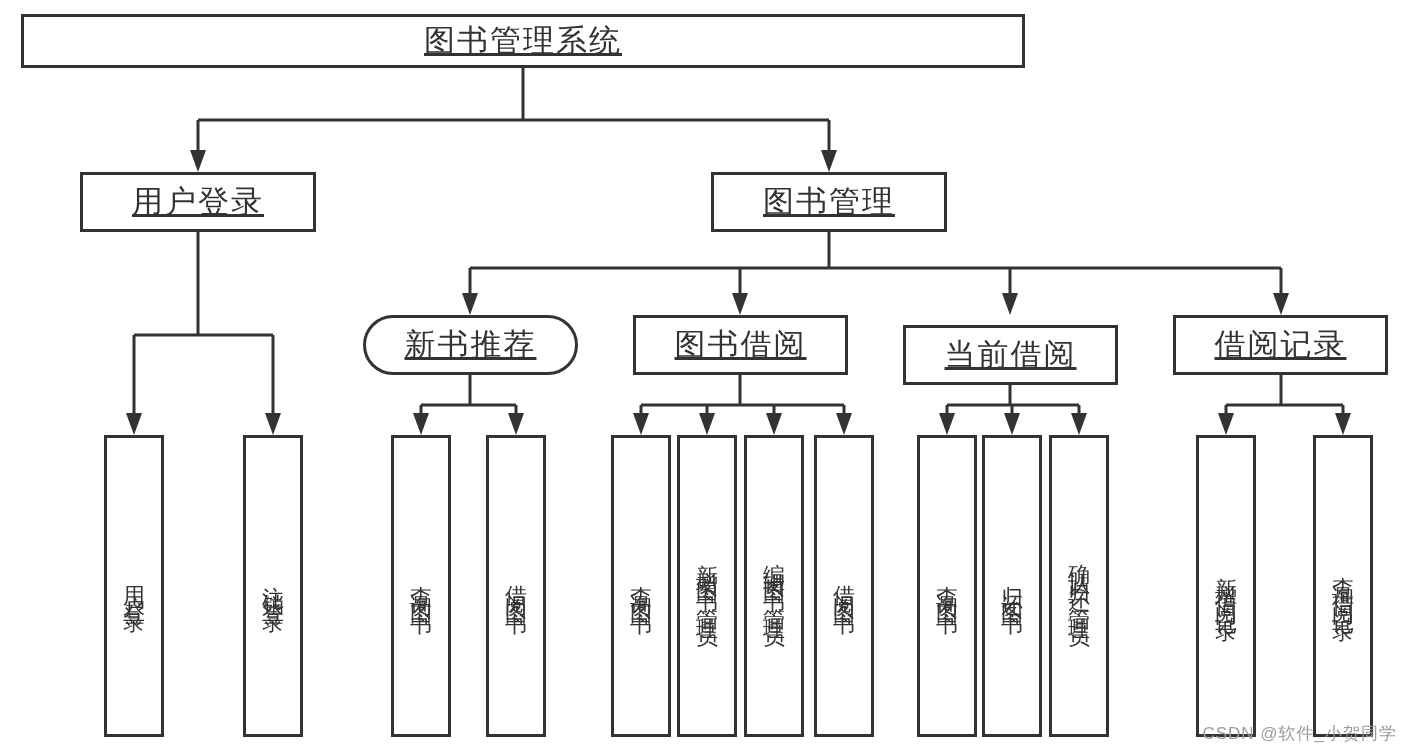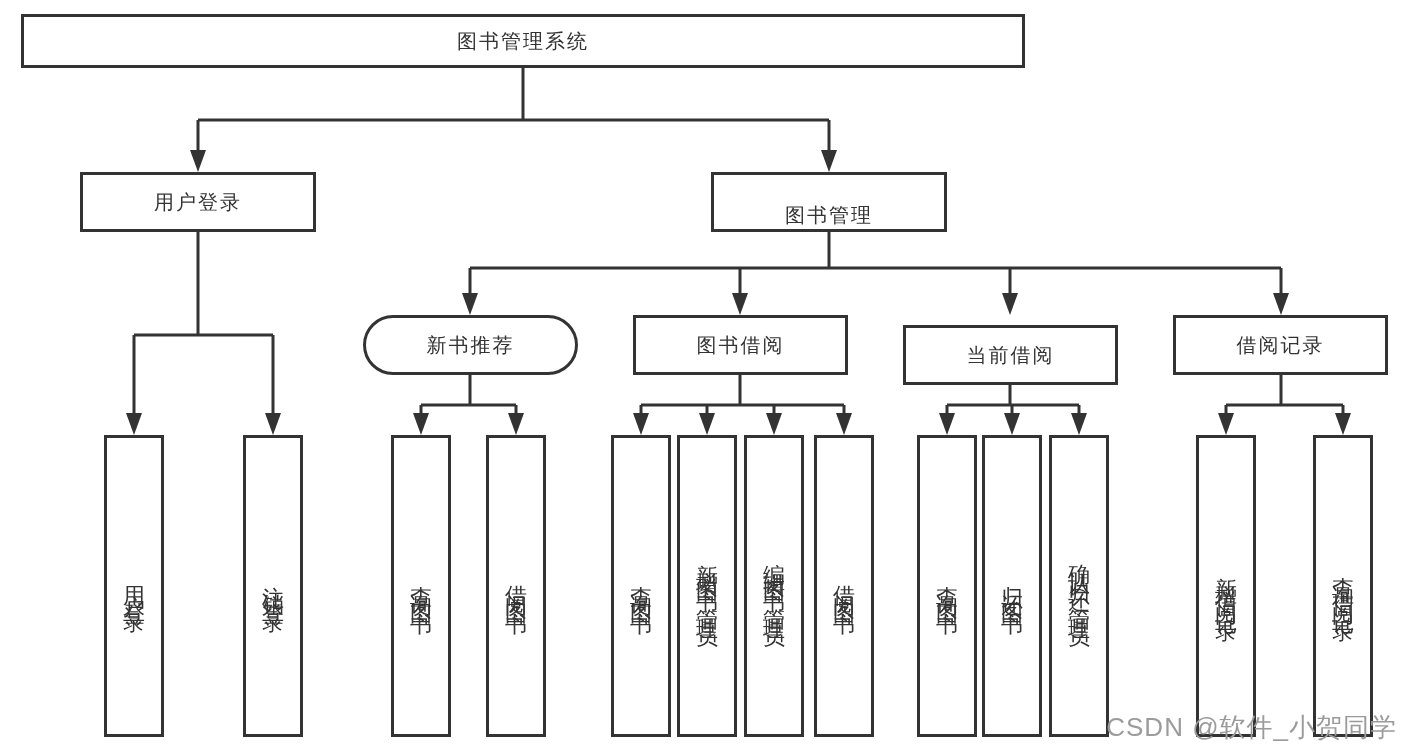--- a/index.html
+++ b/index.html
@@ -22,53 +22,54 @@
     position: absolute;
     box-sizing: border-box;
     background: #ffffff;
     border: 3px solid #333333;
     display: flex;
     align-items: center;
     justify-content: center;
     z-index: 2;
   }
   .hlabel {
-    font-size: 20px;
+    font-size: 31px;
     letter-spacing: 2px;
     color: #333333;
     white-space: nowrap;
+    text-decoration: underline;
   }
   .leaf .vlabel {
     writing-mode: vertical-rl;
     text-orientation: mixed;
     font-size: 22px;
     line-height: 1;
     letter-spacing: 9px;
     color: #333333;
     white-space: nowrap;
   }
   
   .n-root   { left: 21px;   top: 14px;  width: 1004px; height: 54px; }
   .n-login  { left: 80px;   top: 172px; width: 236px;  height: 60px; }
-  .n-mgmt   { left: 711px;  top: 172px; width: 236px;  height: 60px; align-items: flex-end; }
+  .n-mgmt   { left: 711px;  top: 172px; width: 236px;  height: 60px; }
   .n-newrec { left: 363px;  top: 315px; width: 215px;  height: 60px; border-radius: 30px; }
   .n-borrow { left: 633px;  top: 315px; width: 215px;  height: 60px; align-items: center; }
   .n-curr   { left: 903px;  top: 325px; width: 215px;  height: 60px; }
   .n-record { left: 1173px; top: 315px; width: 215px;  height: 60px; }
   .leaf { top: 435px; width: 60px; height: 302px; }
   .l-1a { left: 104px; }  .l-1b { left: 243px; }
   .l-2a { left: 391px; }  .l-2b { left: 486px; }
   .l-3a { left: 611px; }  .l-3b { left: 677px; }  .l-3c { left: 744px; }  .l-3d { left: 814px; }
   .l-4a { left: 917px; }  .l-4b { left: 982px; }  .l-4c { left: 1049px; }
   .l-5a { left: 1196px; } .l-5b { left: 1313px; }
   #watermark {
     position: absolute;
     right: 8px;
     bottom: 2px;
-    font-size: 26px;
+    font-size: 17px;
     color: #9b9b9b;
     letter-spacing: 1px;
     z-index: 5;
     white-space: nowrap;
   }
 </style>
 </head>
 <body>
 
 <div id="stage">

